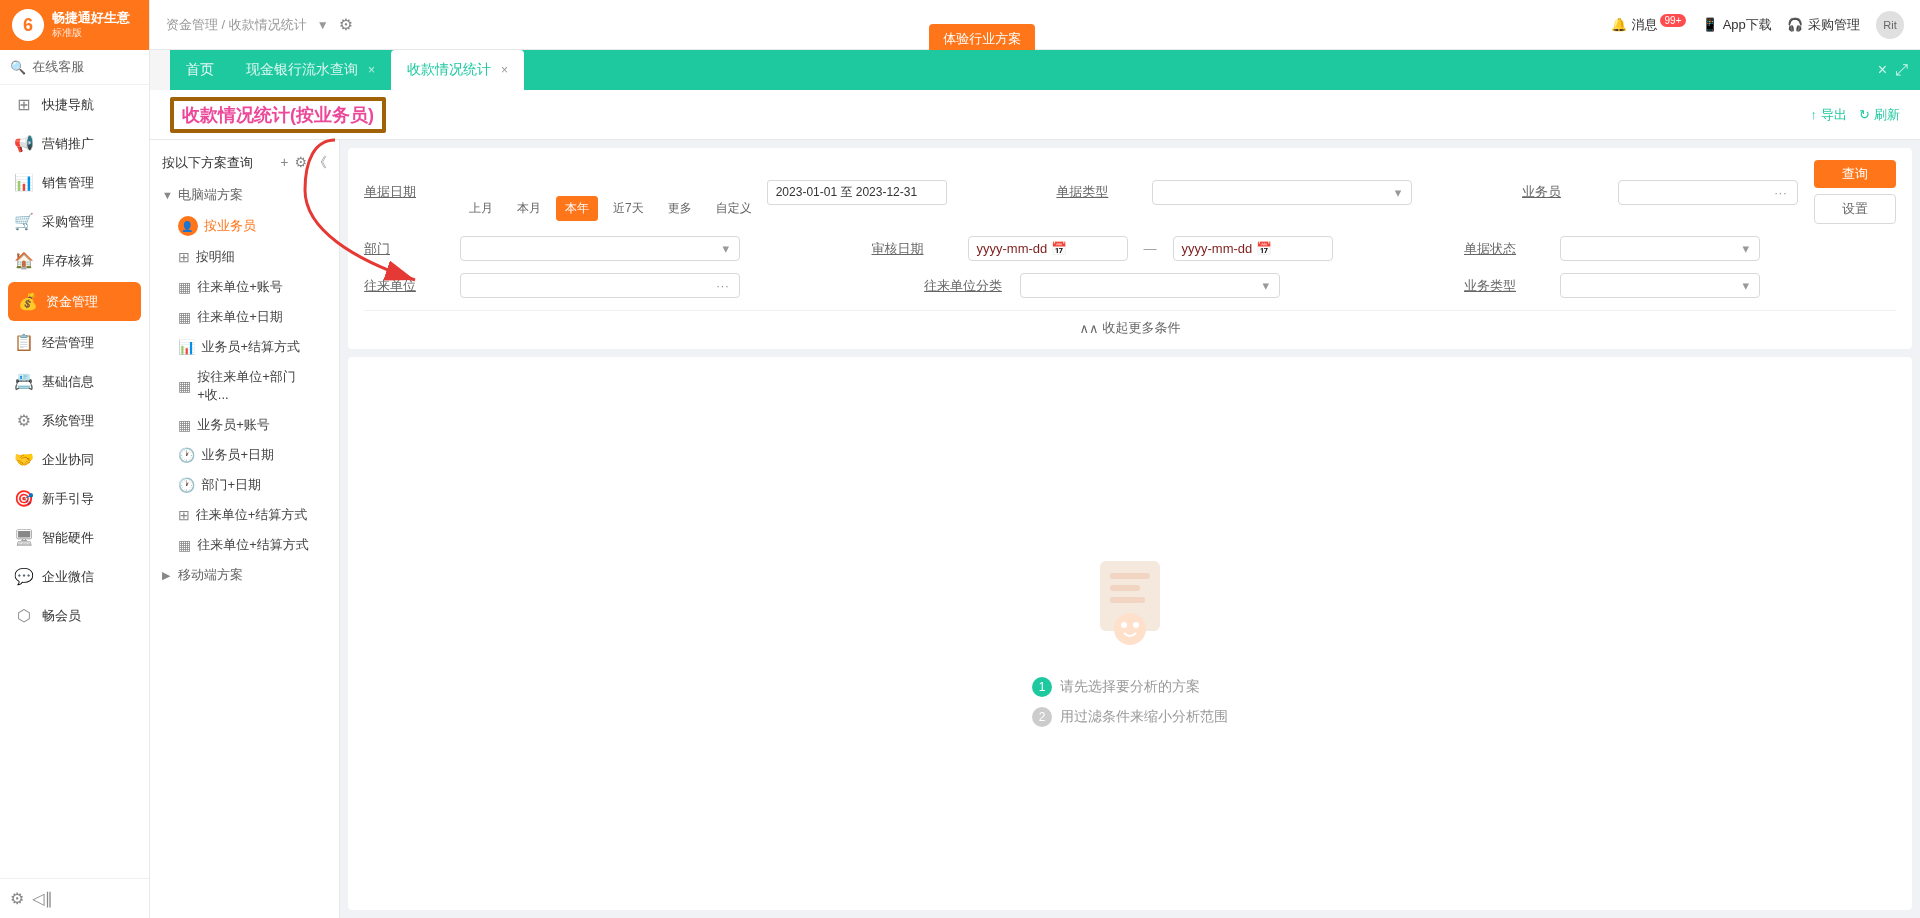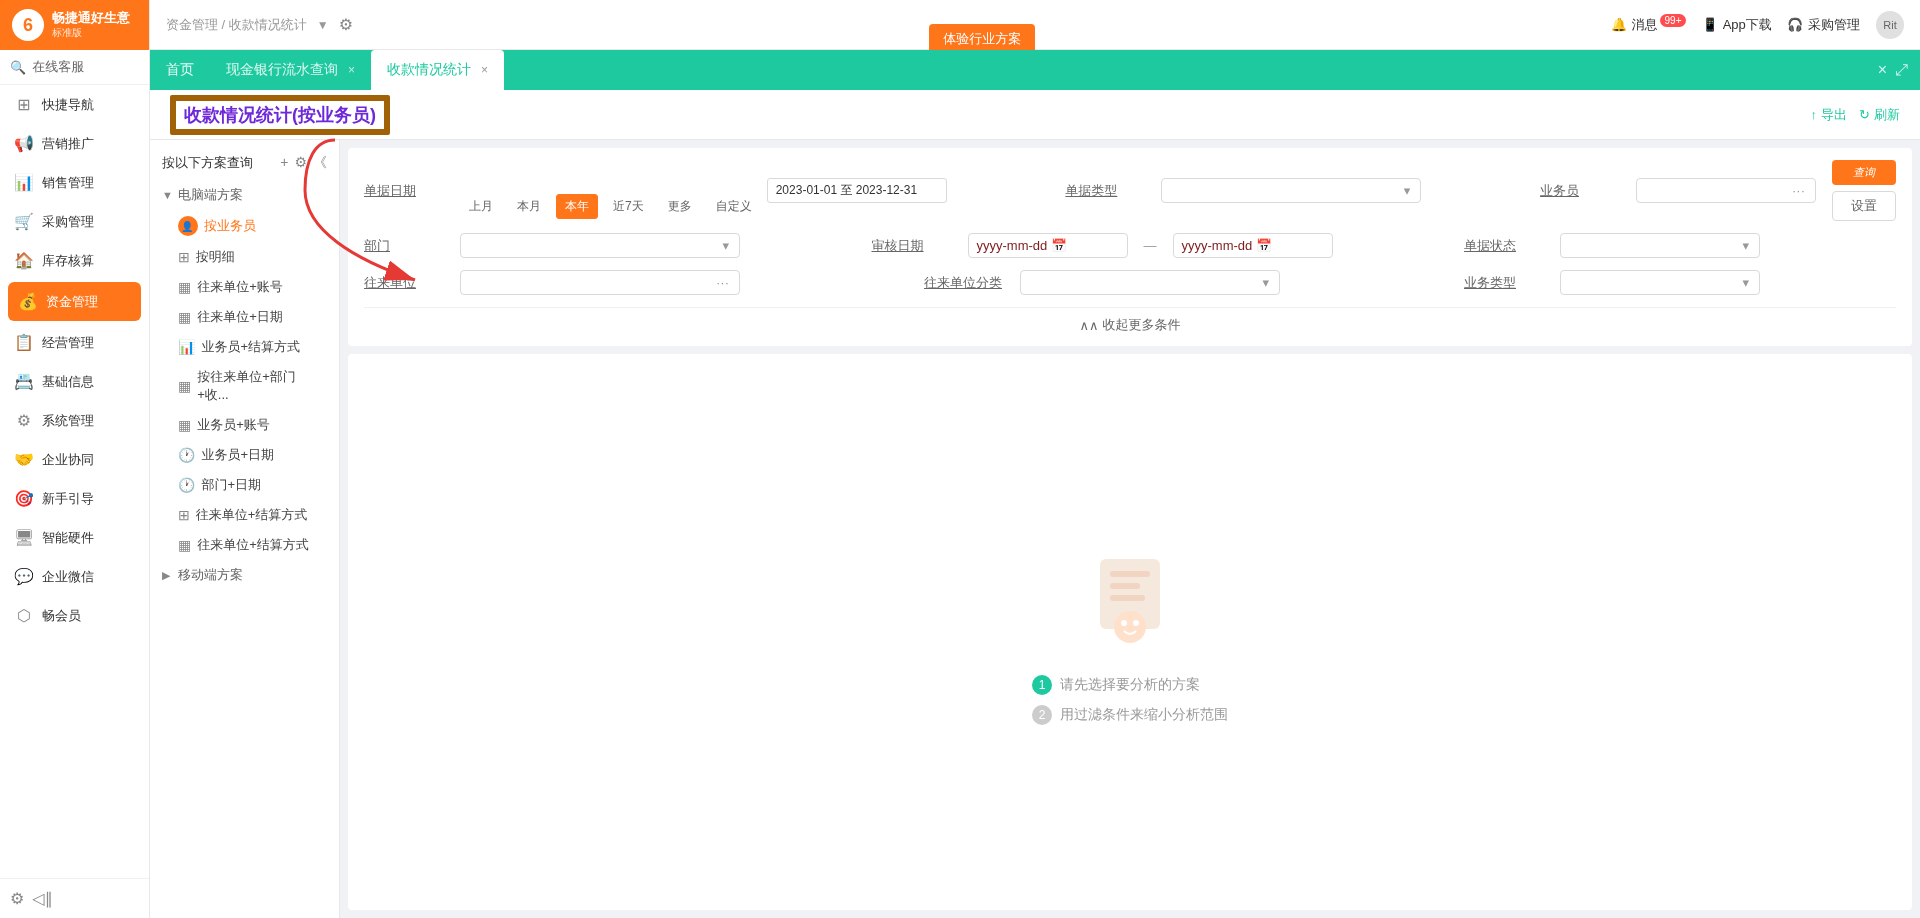--- a/index.html
+++ b/index.html
@@ -100,20 +100,21 @@
       width: 28px; height: 28px; border-radius: 50%; background: #ddd;
     }
 
     
     .tab-bar {
       height: 40px;
       background: #1ec9a0;
       display: flex;
       align-items: center;
       padding: 0 0;
+      margin-left: 20px;
     }
     .tab-item {
       height: 40px;
       display: flex;
       align-items: center;
       padding: 0 16px;
       font-size: 14px;
       cursor: pointer;
       color: rgba(255,255,255,0.85);
       gap: 6px;
@@ -152,22 +153,22 @@
       padding: 0 20px;
       height: 50px;
       display: flex;
       align-items: center;
       justify-content: space-between;
       border-bottom: 1px solid #e8e8e8;
     }
     .page-title {
       font-size: 18px;
       font-weight: bold;
-      color: #6d28d9;
-      border: 6px solid #a16207;
+      color: #ec4899;
+      border: 4px solid #a16207;
       padding: 2px 8px;
       border-radius: 2px;
     }
     .page-title-actions { display: flex; gap: 12px; align-items: center; }
     .export-btn, .refresh-btn {
       font-size: 13px;
       color: #1ec9a0;
       cursor: pointer;
       display: flex; align-items: center; gap: 4px;
     }
@@ -242,21 +243,21 @@
     }
     .collapse-btn {
       font-size: 13px; color: #666; cursor: pointer;
       display: flex; align-items: center; gap: 4px;
     }
     .action-buttons {
       display: flex; flex-direction: column; gap: 6px; margin-left: auto;
     }
     .query-btn {
       background: #ff7519; color: #fff; border: none;
-      border-radius: 4px; padding: 5px 21px; font-size: 11px; cursor: pointer; font-style: italic;
+      border-radius: 4px; padding: 5px 28px; font-size: 13px; cursor: pointer;
     }
     .settings-btn {
       background: #fff; color: #666; border: 1px solid #d9d9d9;
       border-radius: 4px; padding: 5px 16px; font-size: 13px; cursor: pointer;
     }
 
     
     .empty-area {
       flex: 1;
       background: #fff;

